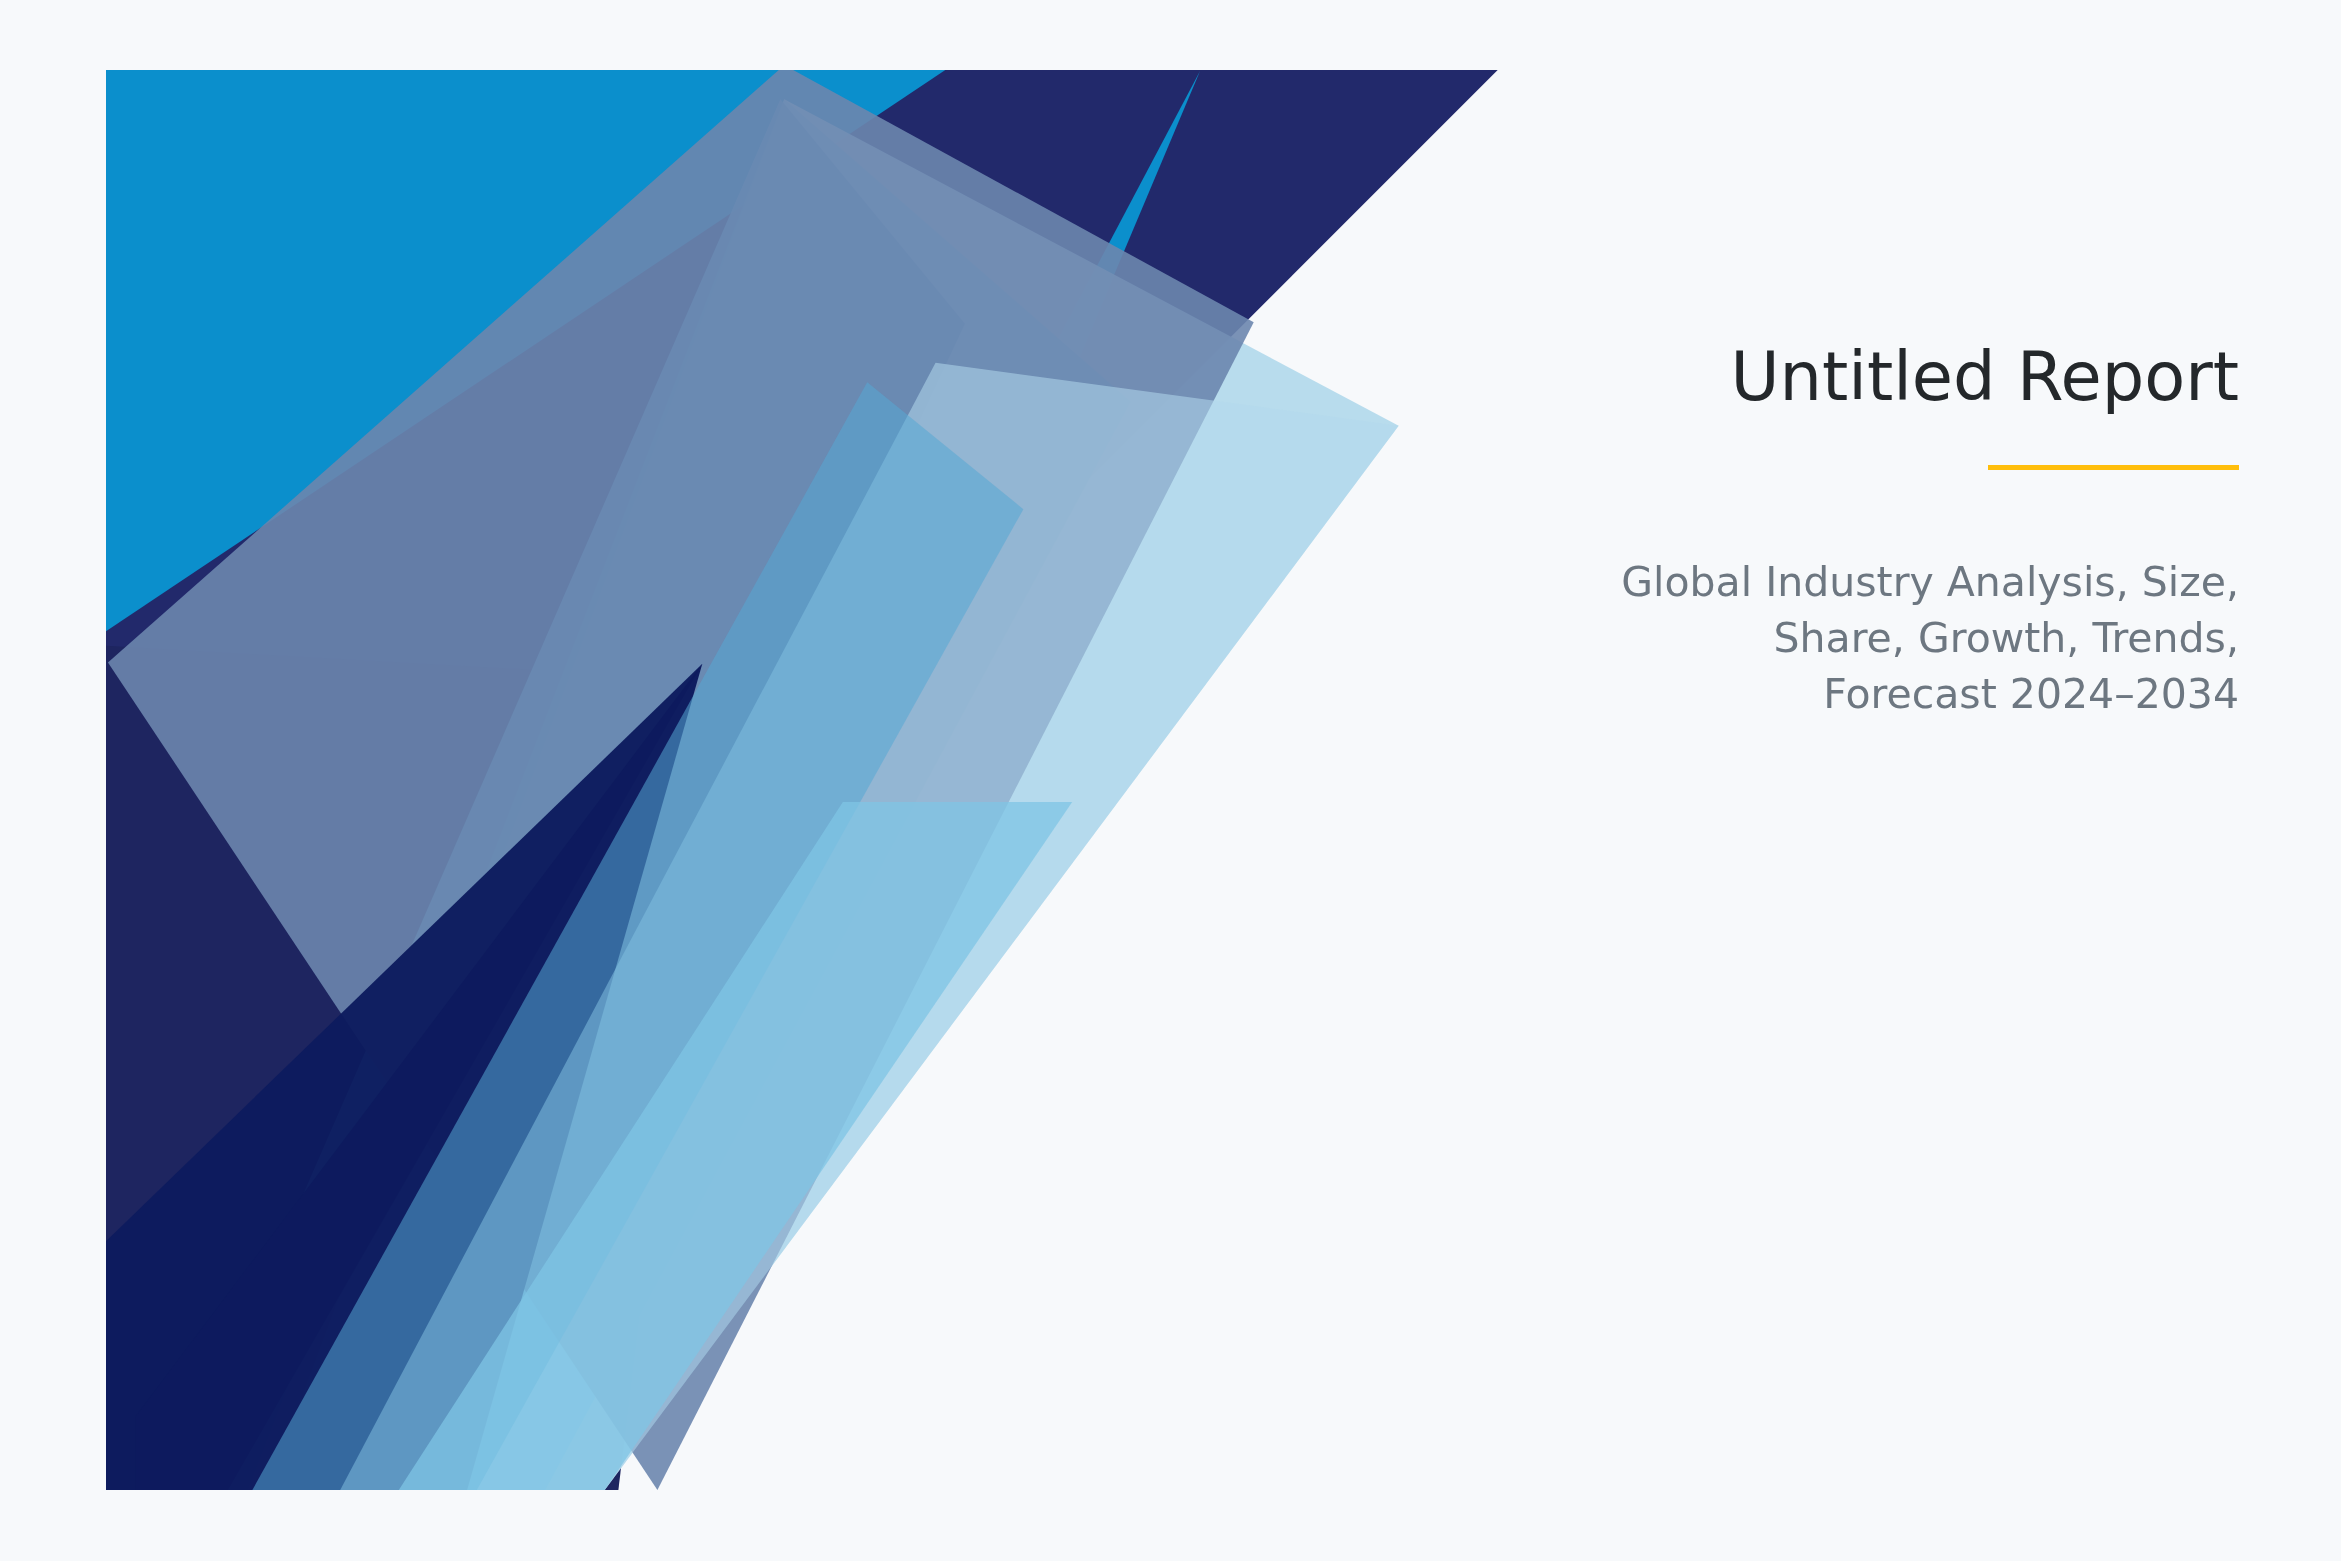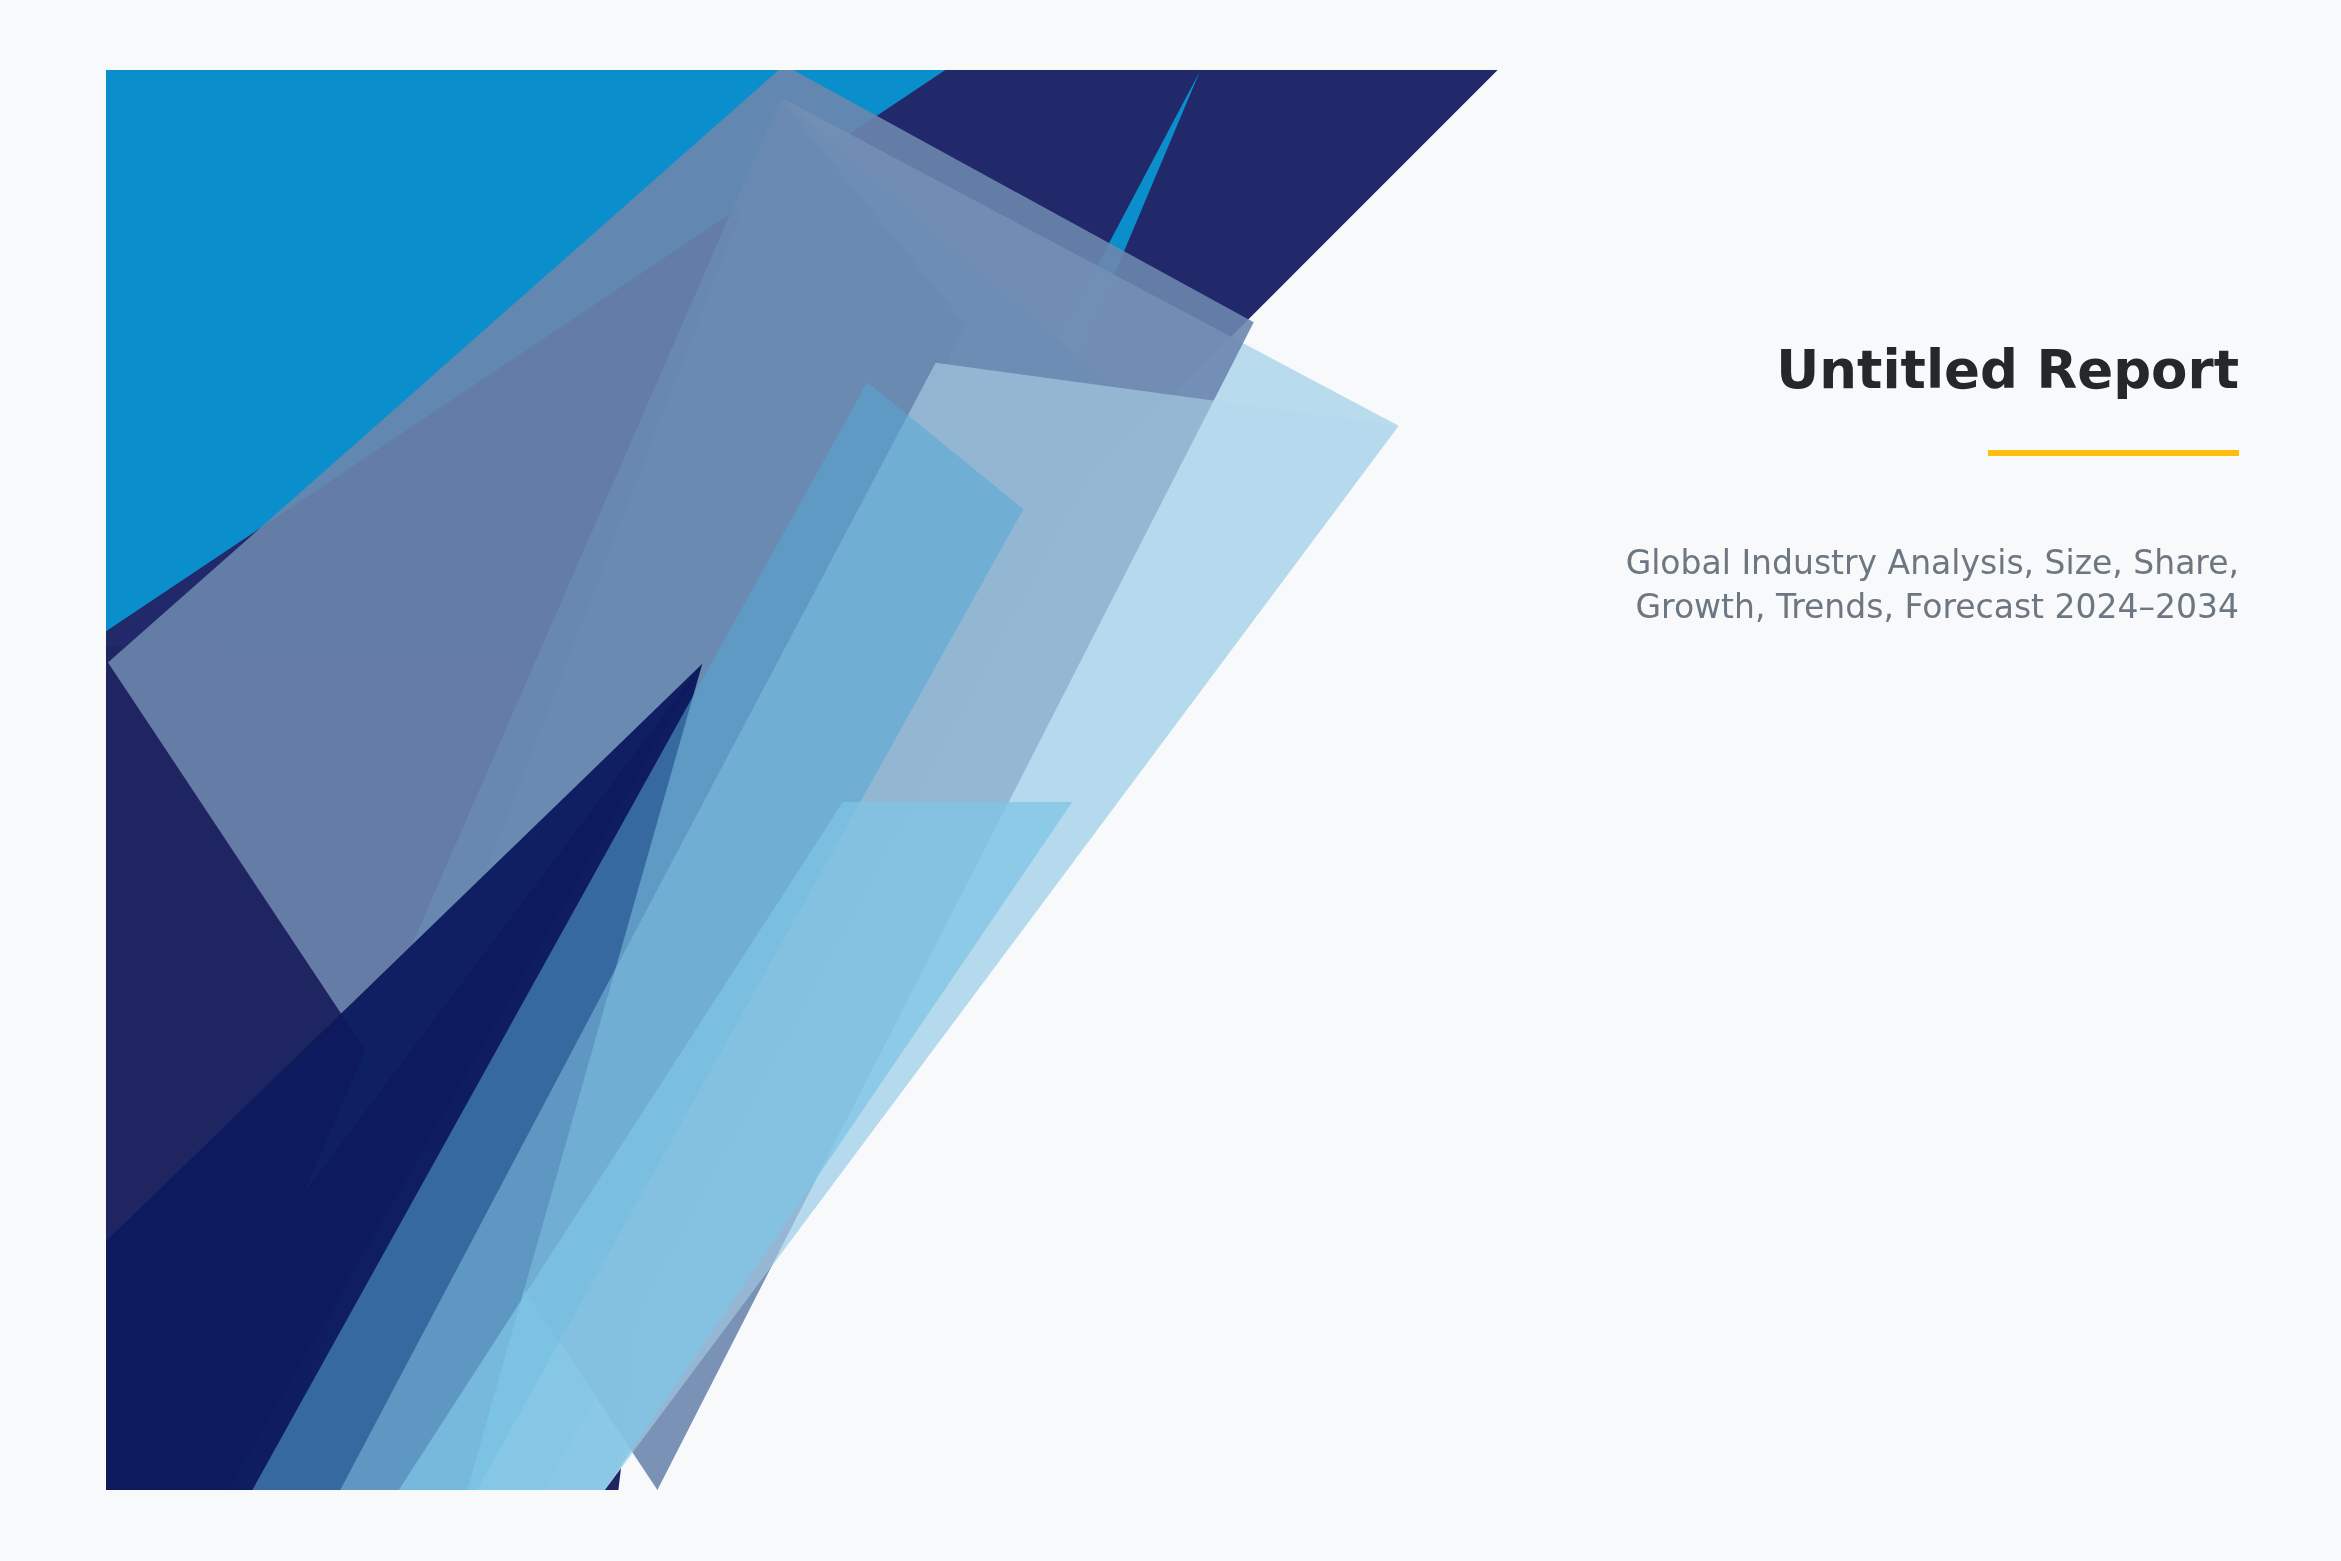--- a/index.html
+++ b/index.html
@@ -38,43 +38,43 @@
   
   .text-col {
     position: absolute;
     left: 1581px;
     top: 342px;
     width: 658px;
     text-align: right;
   }
   .report-title {
     font-family: "DejaVu Sans", sans-serif;
-    font-size: 53px;
+    font-size: 67px;
     line-height: 1.06;
-    font-weight: 700;
+    font-weight: 400;
     color: #24282b;
     letter-spacing: 0px;
     margin: 0;
     white-space: nowrap;
   }
   .rule-wrap {
     margin-top: 52px;
     display: flex;
     justify-content: flex-end;
   }
   .accent-rule {
     width: 251px;
     height: 5.4px;
     background: #ffbe0b;
   }
   .report-subtitle {
     margin: 0;
     margin-top: 85px;
     font-family: "DejaVu Sans", sans-serif;
-    font-size: 33px;
+    font-size: 41px;
     line-height: 1.36;
     font-weight: 400;
     color: #6d7781;
     max-width: 639px;
     margin-left: auto;
   }
 </style>
 </head>
 <body>
 

